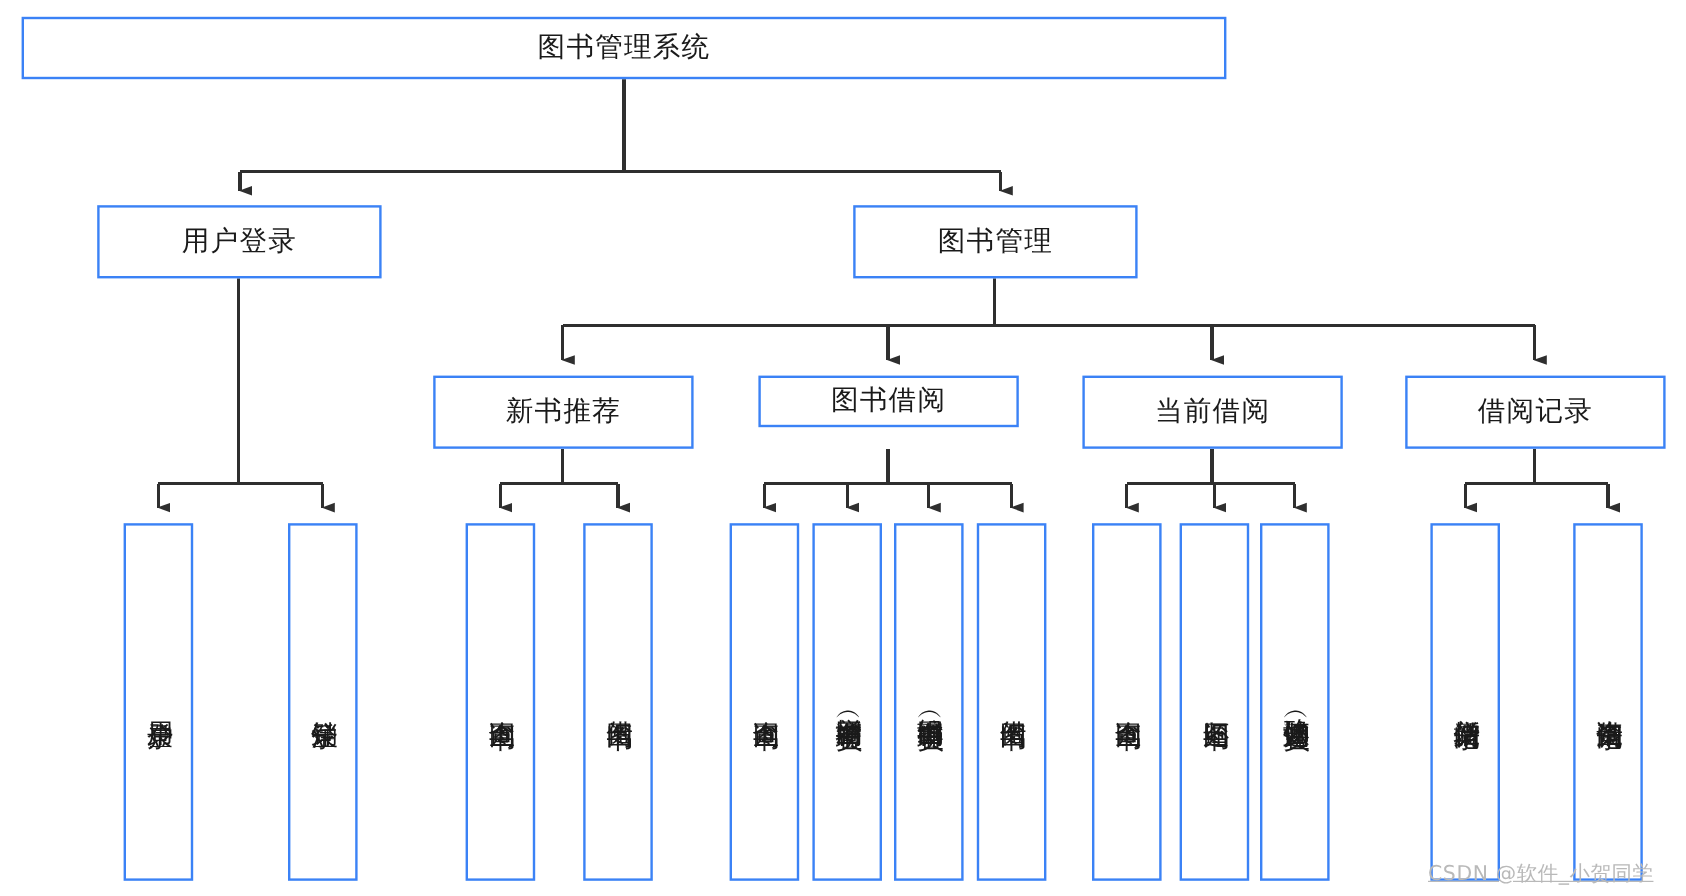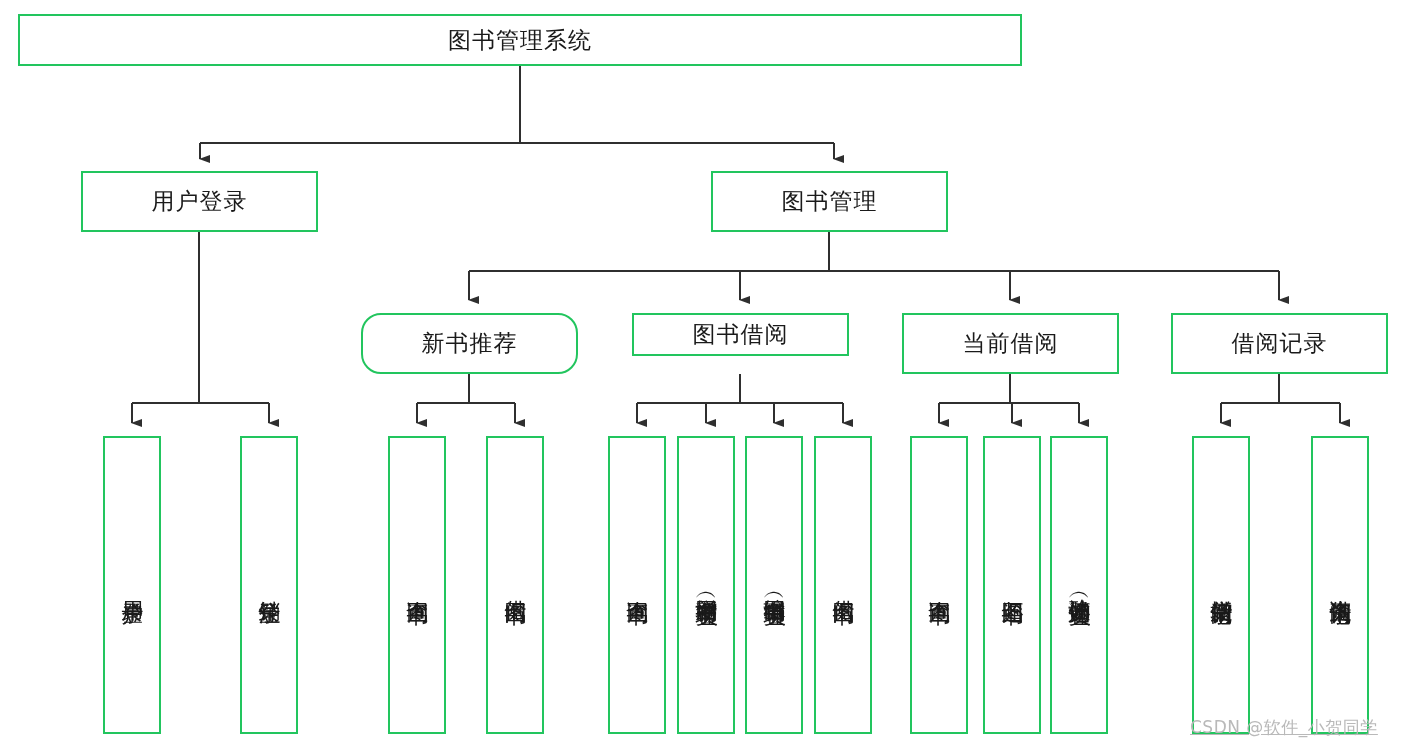--- a/index.html
+++ b/index.html
@@ -22,21 +22,21 @@
     left: 0;
     top: 0;
     width: 1405px;
     height: 747px;
     pointer-events: none;
   }
   .node {
     position: absolute;
     box-sizing: border-box;
     background: #ffffff;
-    border: 2px solid #22c55e;
+    border: 2px solid #3b82f6;
     display: flex;
     align-items: center;
     justify-content: center;
     color: #1a1a1a;
   }
   .node.horiz {
     font-size: 23px;
     line-height: 1.15;
     letter-spacing: 1px;
     white-space: nowrap;
@@ -124,21 +124,21 @@
     <span>图书管理系统</span>
   </div>
 
   <div class="node horiz" style="left:81px; top:171px; width:237px; height:61px;">
     <span>用户登录</span>
   </div>
   <div class="node horiz" style="left:711px; top:171px; width:237px; height:61px;">
     <span>图书管理</span>
   </div>
 
-  <div class="node horiz" style="left:361px; top:313px; width:217px; height:61px;border-radius:20px;">
+  <div class="node horiz" style="left:361px; top:313px; width:217px; height:61px;">
     <span>新书推荐</span>
   </div>
   <div class="node horiz" style="left:632px; top:313px; width:217px; height:43px;">
     <span>图书借阅</span>
   </div>
   <div class="node horiz" style="left:902px; top:313px; width:217px; height:61px;">
     <span>当前借阅</span>
   </div>
   <div class="node horiz" style="left:1171px; top:313px; width:217px; height:61px;">
     <span>借阅记录</span>

